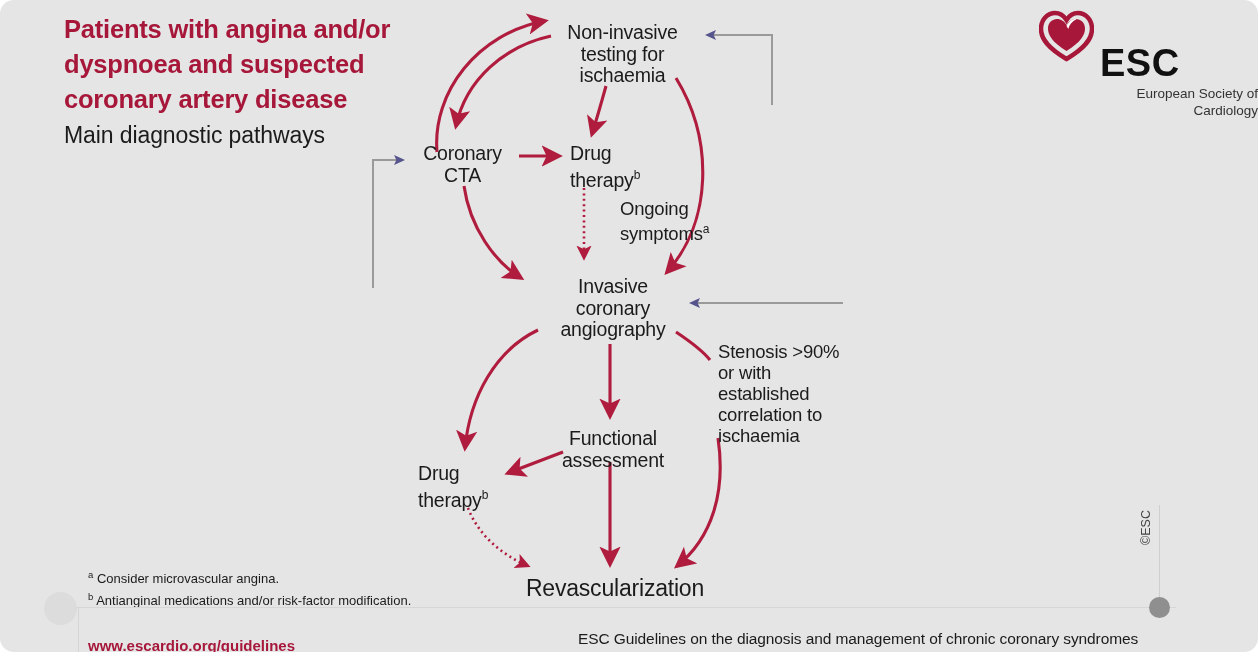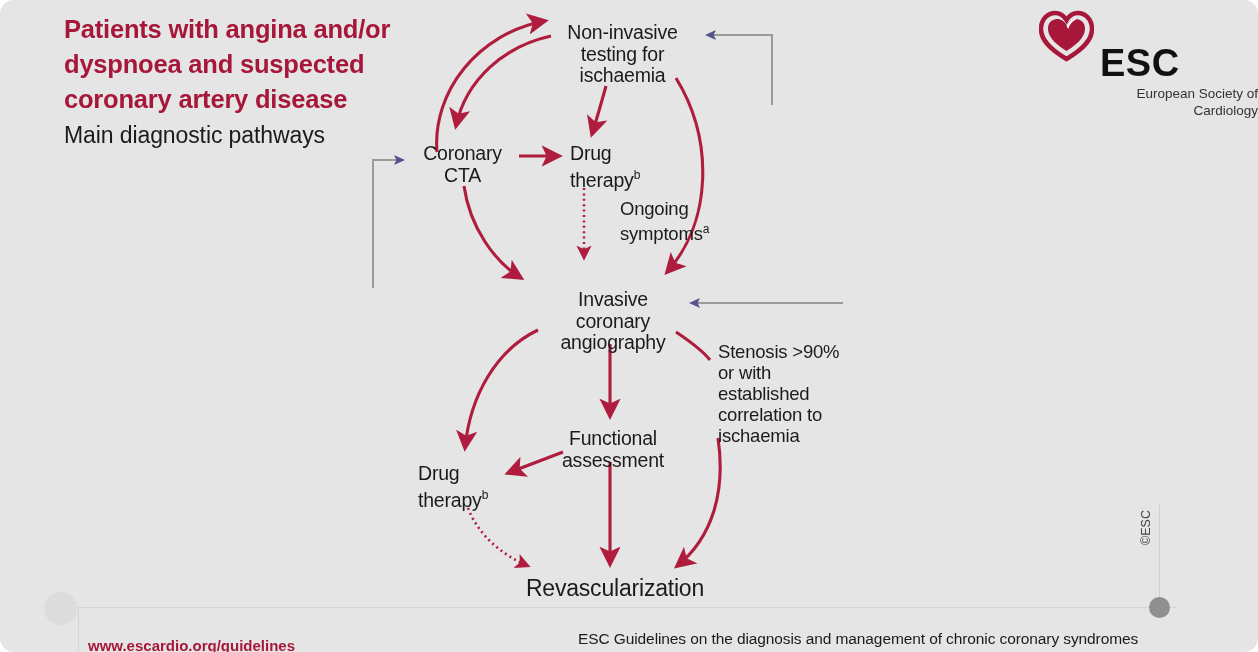--- a/index.html
+++ b/index.html
@@ -24,21 +24,21 @@
 
   
   .node{position:absolute;color:#1b1b1b;font-size:19.5px;line-height:21.5px;text-align:center;white-space:pre-line;letter-spacing:-0.2px;}
   .note{position:absolute;color:#1b1b1b;font-size:18.5px;line-height:21px;white-space:pre-line;letter-spacing:-0.2px;}
   .sup{font-size:12px;vertical-align:super;}
 
   #node-noninvasive{left:555px;top:22px;width:135px;}
   #node-cta{left:415px;top:143px;width:95px;}
   #node-drug1{left:570px;top:143px;width:100px;text-align:left;}
   #note-ongoing{left:620px;top:198px;width:130px;text-align:left;}
-  #node-ica{left:543px;top:276px;width:140px;margin-top:13px;}
+  #node-ica{left:543px;top:276px;width:140px;}
   #note-stenosis{left:718px;top:341px;width:150px;text-align:left;}
   #node-functional{left:548px;top:428px;width:130px;}
   #node-drug2{left:418px;top:463px;width:95px;text-align:left;}
   #node-revasc{left:500px;top:578px;width:230px;font-size:23px;}
 
   
   #footnotes{position:absolute;left:88px;top:566px;color:#1b1b1b;font-size:13px;line-height:17.5px;}
   #footnotes .sup{font-size:9.5px;}
 
   
@@ -147,20 +147,26 @@
 correlation to
 ischaemia</div>
   <div class="node" id="node-functional">Functional
 assessment</div>
 
   <div class="node" id="node-drug2"><span>Drug
 therapy</span><span class="sup">b</span></div>
 
   <div class="node" id="node-revasc">Revascularization</div>
 
+  <div id="footnotes">
+    <div><span class="sup">a</span>
+      <span>Consider microvascular angina.</span></div>
+    <div><span class="sup">b</span>
+      <span>Antianginal medications and/or risk-factor modification.</span></div>
+  </div>
 
   <div id="vline-right"></div>
   <div id="copyright">©ESC</div>
 
   <div id="footer-rule"></div>
   <div id="footer-vline"></div>
   <div id="circle-left"></div>
   <div id="circle-right"></div>
   <div id="footer-url">www.escardio.org/guidelines</div>
   <div id="footer-title">ESC Guidelines on the diagnosis and management of chronic coronary syndromes</div>

